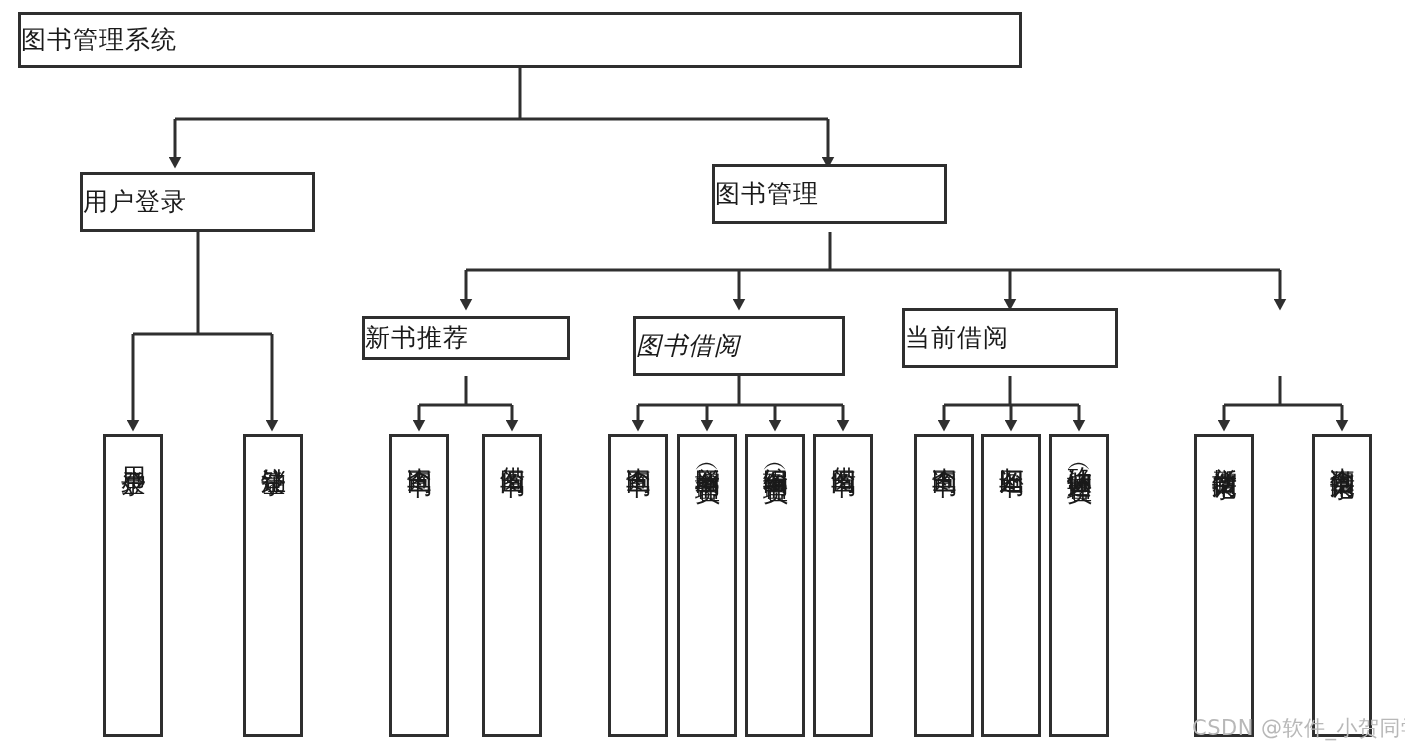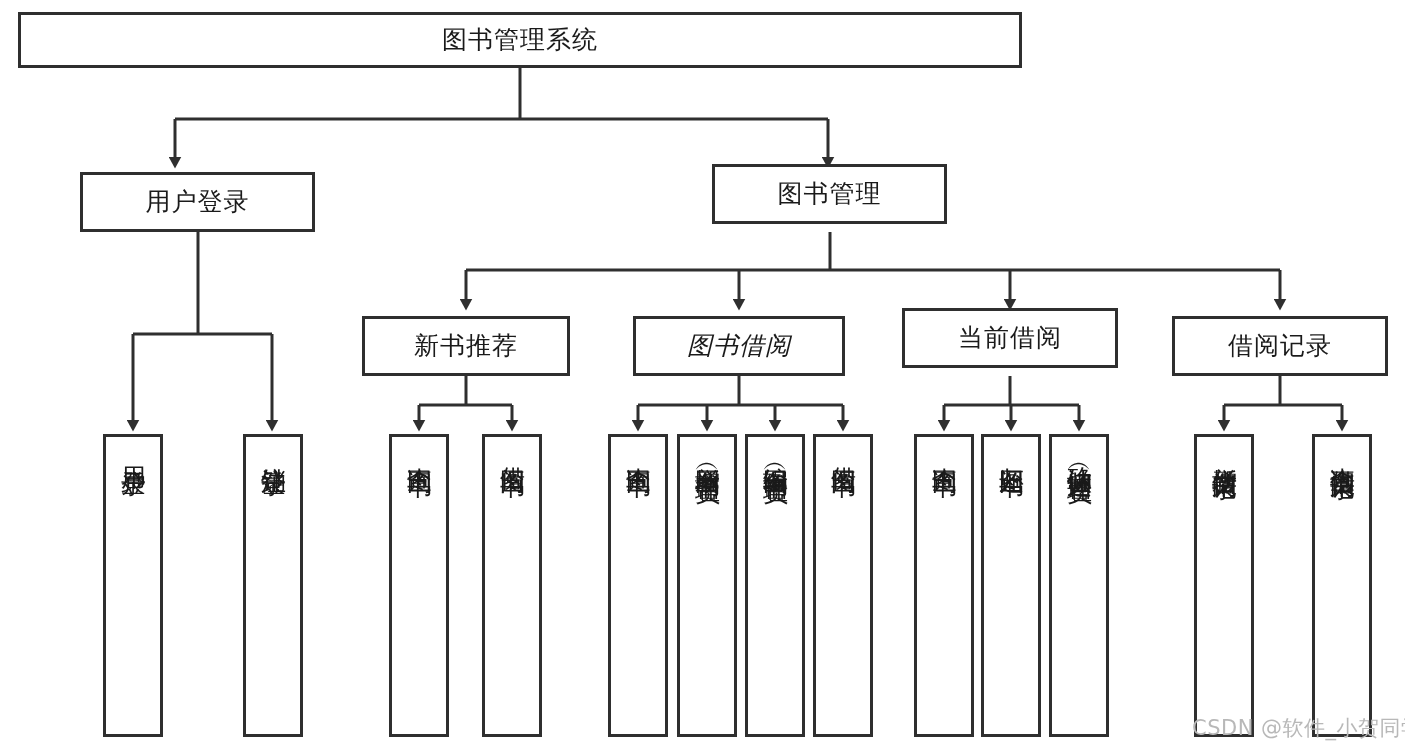--- a/index.html
+++ b/index.html
@@ -26,21 +26,20 @@
     height: 747px;
     pointer-events: none;
   }
   .node {
     position: absolute;
     box-sizing: border-box;
     border: 3px solid #2f2f2f;
     background: #ffffff;
     display: flex;
     align-items: center;
-    justify-content: center;
     color: #1a1a1a;
   }
   .node.horiz {
     font-size: 25px;
     letter-spacing: 1px;
     line-height: 1.1;
   }
   .node.vert {
     padding-top: 10px;
     padding-bottom: 10px;
@@ -123,31 +122,28 @@
     <span>图书管理系统</span>
   </div>
 
   <div class="node horiz" style="left:80px; top:172px; width:235px; height:60px;">
     <span>用户登录</span>
   </div>
   <div class="node horiz" style="left:712px; top:164px; width:235px; height:60px;">
     <span>图书管理</span>
   </div>
 
-  <div class="node horiz" style="left:362px; top:316px; width:208px; height:60px;">
+  <div class="node horiz" style="left:362px; top:316px; width:208px; height:44px;">
     <span>新书推荐</span>
   </div>
   <div class="node horiz" style="left:633px; top:316px; width:212px; height:60px;font-style:italic;">
     <span>图书借阅</span>
   </div>
   <div class="node horiz" style="left:902px; top:308px; width:216px; height:60px;">
     <span>当前借阅</span>
-  </div>
-  <div class="node horiz" style="left:1172px; top:316px; width:216px; height:60px;">
-    <span>借阅记录</span>
   </div>
 
   <div class="node vert" style="left:103px; top:434px; width:60px; height:303px;">
     <span class="vlabel">用户登录</span>
   </div>
   <div class="node vert" style="left:243px; top:434px; width:60px; height:303px;">
     <span class="vlabel">注销登录</span>
   </div>
 
   <div class="node vert" style="left:389px; top:434px; width:60px; height:303px;">

